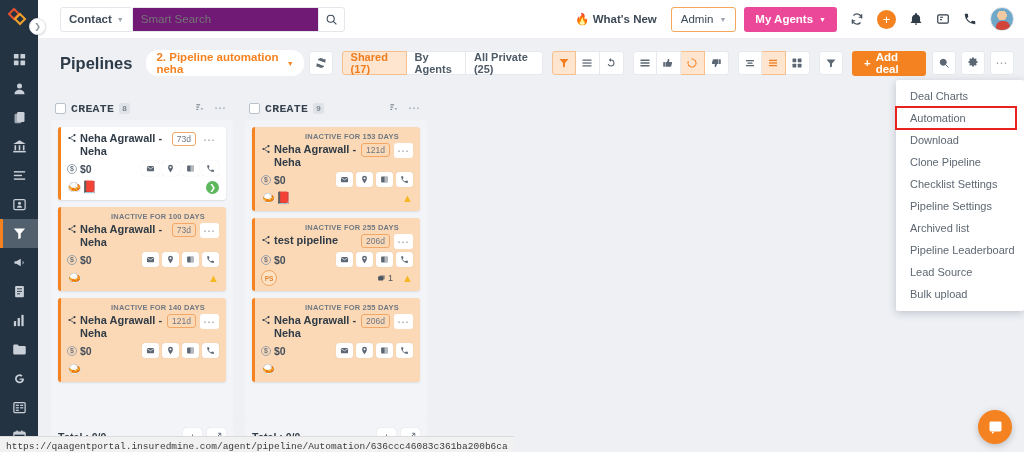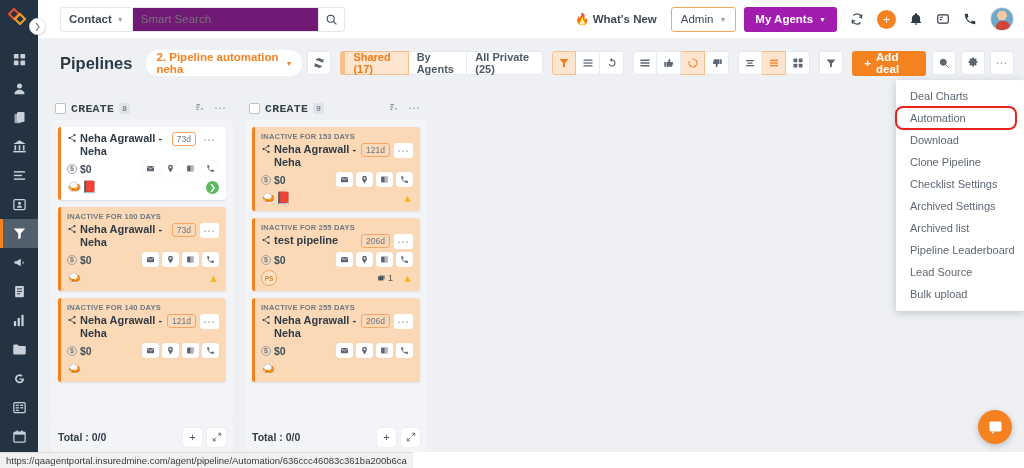--- a/index.html
+++ b/index.html
@@ -58,21 +58,21 @@
     display: flex; align-items: center; justify-content: center; border-radius: 0 3px 3px 0;
   }
   .spacer { flex: 1; }
   #whats-new { display: flex; align-items: center; gap: 3px; font-size: 11.5px; font-weight: bold; color: #3d4a57; }
   .admin-select {
     height: 25px; border: 1px solid #f5a65b; border-radius: 3px; background: #fff;
     display: flex; align-items: center; gap: 6px; padding: 0 9px; margin-left: 14px;
     font-size: 11.5px; color: #3d4a57;
   }
   #my-agents {
-    height: 25px; border: none; border-radius: 3px; background: #a21caf; color: #fff;
+    height: 25px; border: none; border-radius: 3px; background: #ec4899; color: #fff;
     display: flex; align-items: center; gap: 6px; padding: 0 11px; margin-left: 8px;
     font-size: 11.5px; font-weight: bold;
   }
   .hicon { margin-left: 13px; display: flex; align-items: center; color: #3d4a57; }
   .hicon svg { width: 14px; height: 14px; }
   #plus-round {
     width: 19px; height: 19px; border-radius: 50%; background: #f58220; color: #fff;
     display: flex; align-items: center; justify-content: center; font-size: 13px;
     margin-left: 13px; line-height: 1;
   }
@@ -103,21 +103,21 @@
     border-radius: 3px; display: flex; align-items: center; justify-content: center;
     color: #5b6773; margin-left: 5px;
   }
   .sq svg { width: 12px; height: 12px; fill: #5b6773; }
   .segmented { display: flex; margin-left: 9px; }
   .segmented .seg {
     height: 24px; background: #fff; border: 1px solid #e6e9ee; border-left: none;
     display: flex; align-items: center; padding: 0 8px;
     font-size: 11px; color: #4d5a67; font-weight: bold;
   }
-  .segmented .seg:first-child { border-left: 5px solid #a16207; border-radius: 3px 0 0 3px; }
+  .segmented .seg:first-child { border-left: 1px solid #a16207; border-radius: 3px 0 0 3px; }
   .segmented .seg:last-child { border-radius: 0 3px 3px 0; }
   .segmented .seg.on { background: #fde5cf; border-color: #f7bf8c; color: #f07c1d; }
   .group { display: flex; margin-left: 9px; }
   .group .gi {
     height: 24px; width: 24px; background: #fff; border: 1px solid #e6e9ee; border-left: none;
     display: flex; align-items: center; justify-content: center;
   }
   .group .gi:first-child { border-left: 1px solid #e6e9ee; border-radius: 3px 0 0 3px; }
   .group .gi:last-child { border-radius: 0 3px 3px 0; }
   .group .gi.on { background: #fde5cf; border-color: #f7bf8c; }
@@ -151,21 +151,21 @@
   .col-body {
     flex: 1; background: #f2f4f7; border-radius: 4px; padding: 7px 7px 0 7px;
     display: flex; flex-direction: column; gap: 7px; overflow: hidden;
   }
   .card {
     border-left: 3px solid #f58220; border-radius: 3px; padding: 5px 7px 5px 6px;
     background: #fff; box-shadow: 0 1px 2px rgba(30,40,60,.10); flex: none;
   }
   .card.warm { background: #fcd9b6; }
   .card .inactive {
-    font-size: 7.5px; font-weight: bold; color: #6f7883; letter-spacing: .2px; margin-bottom: 2px;
+    font-size: 7.5px; font-weight: bold; color: #6f7883; letter-spacing: .2px; margin-bottom: 2px; margin-left: 44px;
   }
   .card-top { display: flex; align-items: flex-start; gap: 4px; }
   .card-title {
     flex: 1; font-size: 11px; font-weight: bold; color: #2f3b47; line-height: 13px;
     display: flex; gap: 3px;
   }
   .share-ico { flex: none; margin-top: 1px; }
   .share-ico svg { width: 10px; height: 10px; fill: #2f3b47; }
   .age-pill {
     border: 1px solid #f3a766; border-radius: 3px; background: transparent;
@@ -218,36 +218,36 @@
   
   #dropdown {
     position: absolute; right: 0; top: 80px; width: 128px; background: #fff;
     border-radius: 2px; box-shadow: 0 2px 9px rgba(25,35,50,.22); z-index: 60;
     padding: 5px 8px 6px 0;
   }
   .menu-item {
     height: 22px; display: flex; align-items: center; padding: 0 0 0 14px;
     font-size: 11px; color: #5e6772;
   }
-  .menu-item.highlight { outline: 2px solid #e8231f; outline-offset: -1px; position: relative; z-index: 2; border-radius: 7px; }
+  .menu-item.highlight { outline: 2px solid #e8231f; outline-offset: -1px; position: relative; z-index: 2; }
 
   
   #intercom {
     position: absolute; right: 12px; bottom: 24px; width: 34px; height: 34px;
     border-radius: 50%; background: #f58220; display: flex; align-items: center;
     justify-content: center; z-index: 55; box-shadow: 0 2px 7px rgba(0,0,0,.22);
   }
   #intercom svg { width: 17px; height: 17px; fill: #fff; }
 
   
   #statusbar {
-    position: absolute; left: 0; bottom: 0; height: 16px; background: #f1f1f1;
-    border-top: 1px solid #dcdcdc; display: flex; align-items: center;
+    position: absolute; left: 0; bottom: 16px; height: 16px; background: #f1f1f1;
+    border-top: 1px solid #dcdcdc; display: flex; align-items: flex-end;
     padding: 0 6px; font-size: 9.5px; color: #3a3a3a; z-index: 70;
-    font-family: Liberation Sans, sans-serif;
+    font-family: Liberation Mono, monospace;
   }
   #pagebg-bottom {
     position: absolute; left: 0; right: 0; bottom: 0; height: 16px; background: #ffffff; z-index: 65;
   }
 </style>
 </head>
 <body>
 
 <div id="rail">
   <div class="logo">
@@ -945,21 +945,21 @@
     <div class="menu-item">
       <span>Download</span>
     </div>
     <div class="menu-item">
       <span>Clone Pipeline</span>
     </div>
     <div class="menu-item">
       <span>Checklist Settings</span>
     </div>
     <div class="menu-item">
-      <span>Archived Settings</span>
+      <span>Pipeline Settings</span>
     </div>
     <div class="menu-item">
       <span>Archived list</span>
     </div>
     <div class="menu-item">
       <span>Pipeline Leaderboard</span>
     </div>
     <div class="menu-item">
       <span>Lead Source</span>
     </div>

